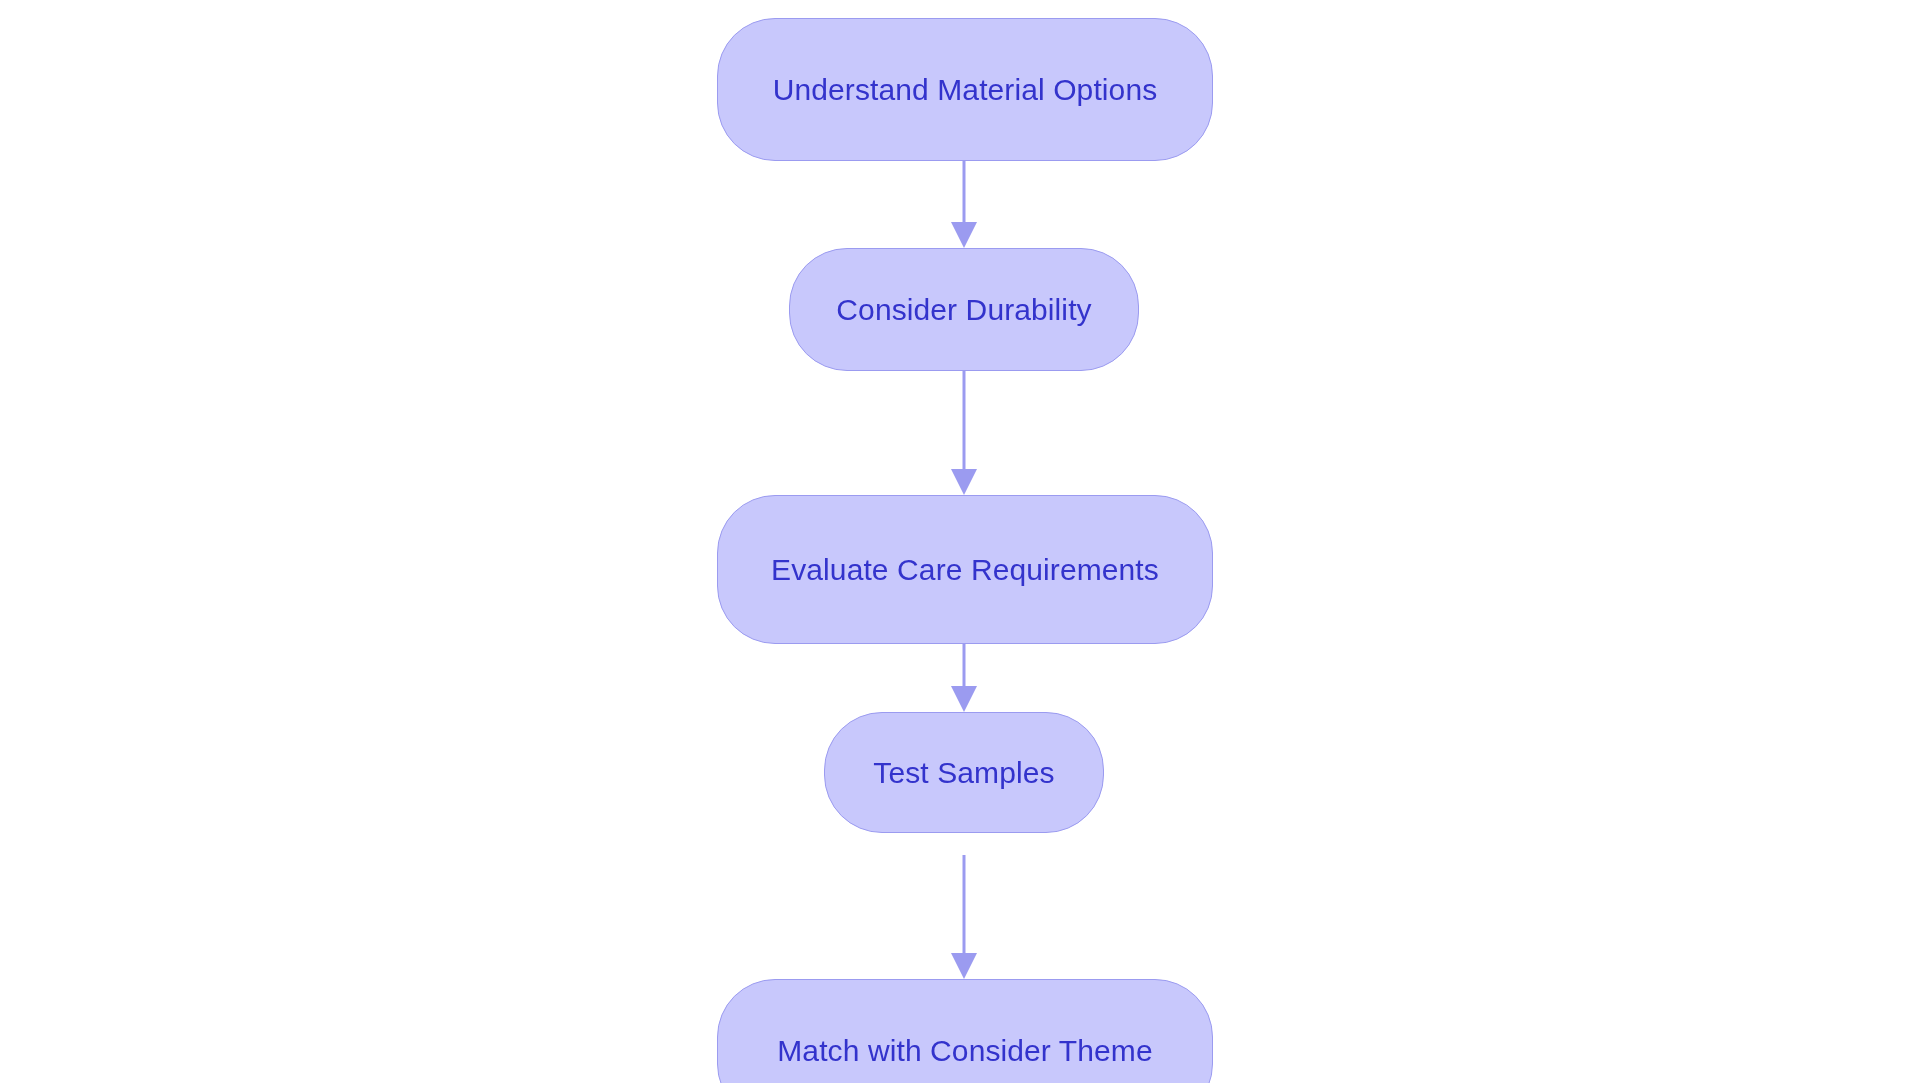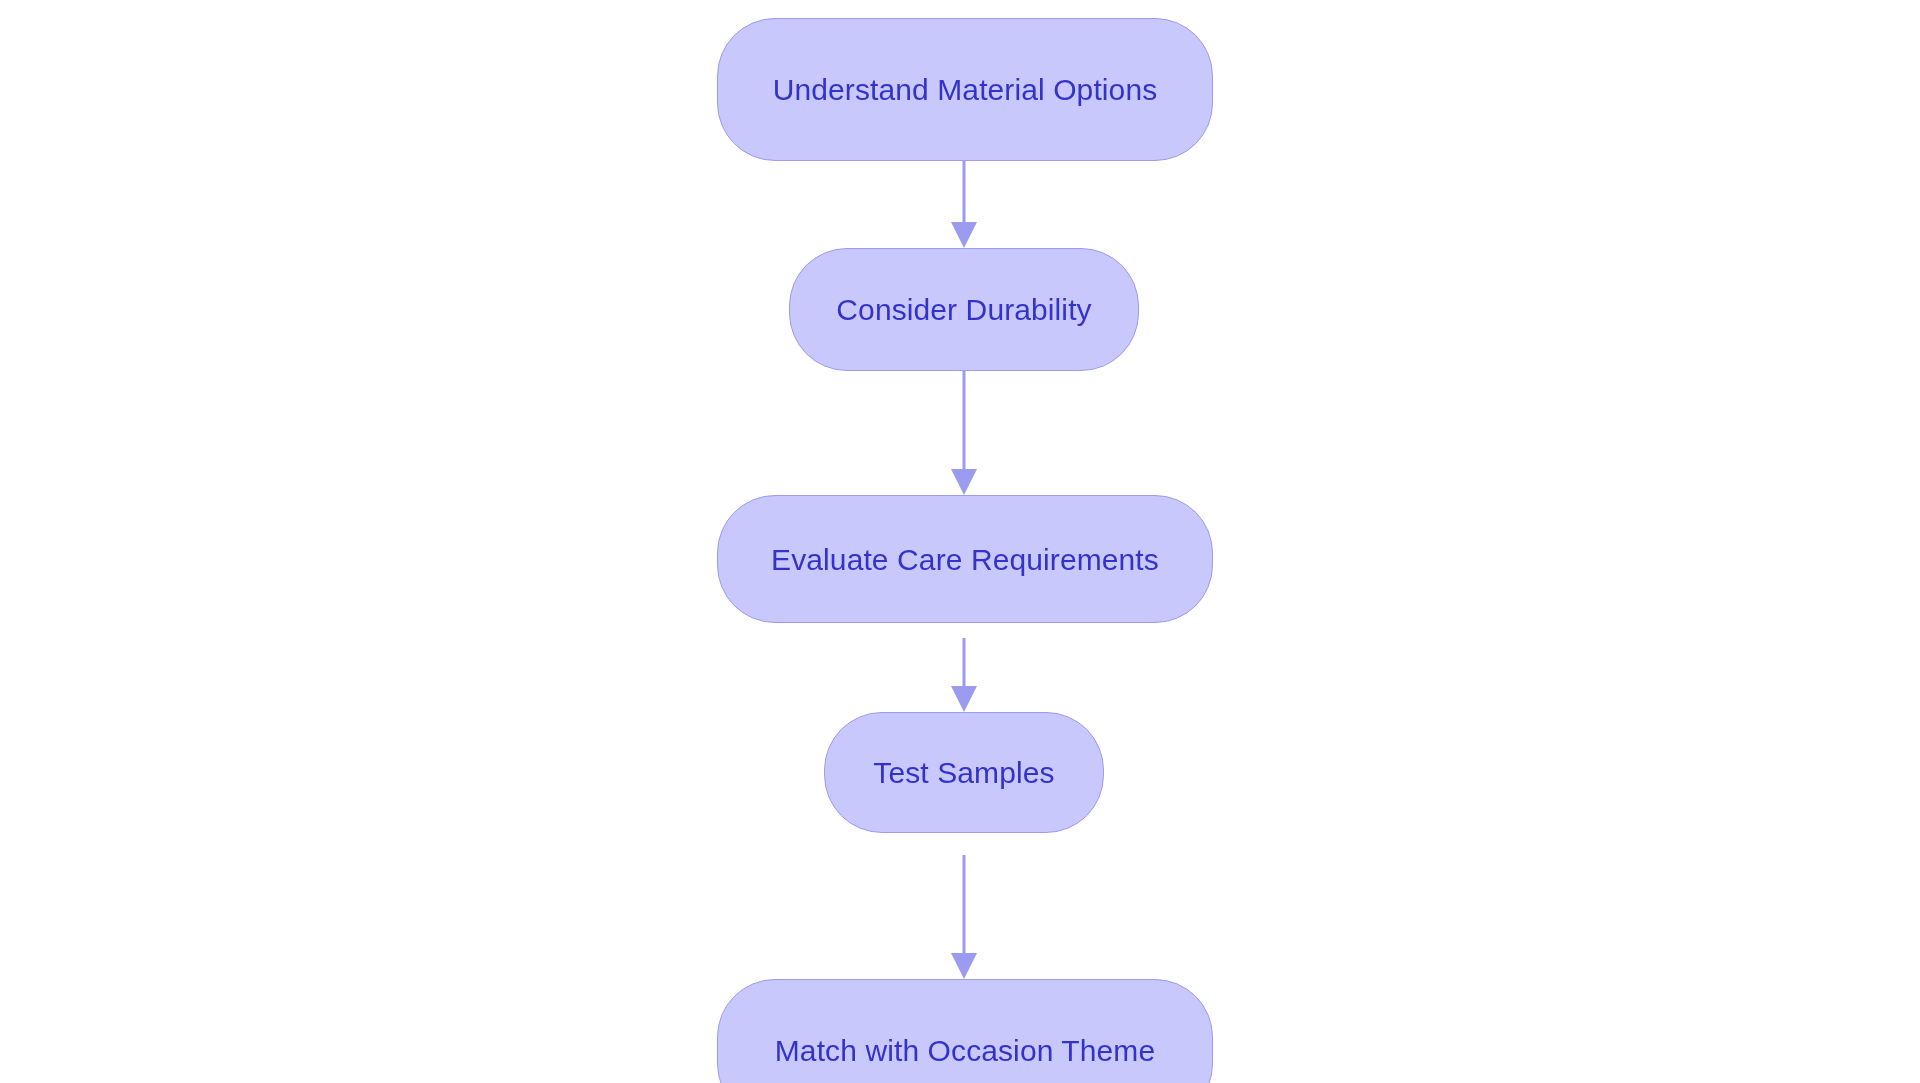--- a/index.html
+++ b/index.html
@@ -76,25 +76,25 @@
     </svg>
 
   <div class="flow-node" style="left: 717px; top: 18px; width: 496px; height: 143px; background: rgb(200, 200, 252); border-color: rgb(155, 155, 240);">
     <span class="node-label" style="color: rgb(51, 51, 204);">Understand Material Options</span>
   </div>
 
   <div class="flow-node" style="left: 789px; top: 248px; width: 350px; height: 123px; background: rgb(200, 200, 252); border-color: rgb(155, 155, 240);">
     <span class="node-label" style="color: rgb(51, 51, 204);">Consider Durability</span>
   </div>
 
-  <div class="flow-node" style="left: 717px; top: 495px; width: 496px; height: 128px; background: rgb(200, 200, 252); border-color: rgb(155, 155, 240);">
+  <div class="flow-node" style="left: 717px; top: 495px; width: 496px; height: 149px; background: rgb(200, 200, 252); border-color: rgb(155, 155, 240);">
     <span class="node-label" style="color: rgb(51, 51, 204);">Evaluate Care Requirements</span>
   </div>
 
   <div class="flow-node" style="left: 824px; top: 712px; width: 280px; height: 121px; background: rgb(200, 200, 252); border-color: rgb(155, 155, 240);">
     <span class="node-label" style="color: rgb(51, 51, 204);">Test Samples</span>
   </div>
 
   <div class="flow-node" style="left: 717px; top: 979px; width: 496px; height: 143px; background: rgb(200, 200, 252); border-color: rgb(155, 155, 240);">
-    <span class="node-label" style="color: rgb(51, 51, 204);">Match with Occasion Theme</span>
+    <span class="node-label" style="color: rgb(51, 51, 204);">Match with Consider Theme</span>
   </div>
 
 </div>
 
 </body></html>

